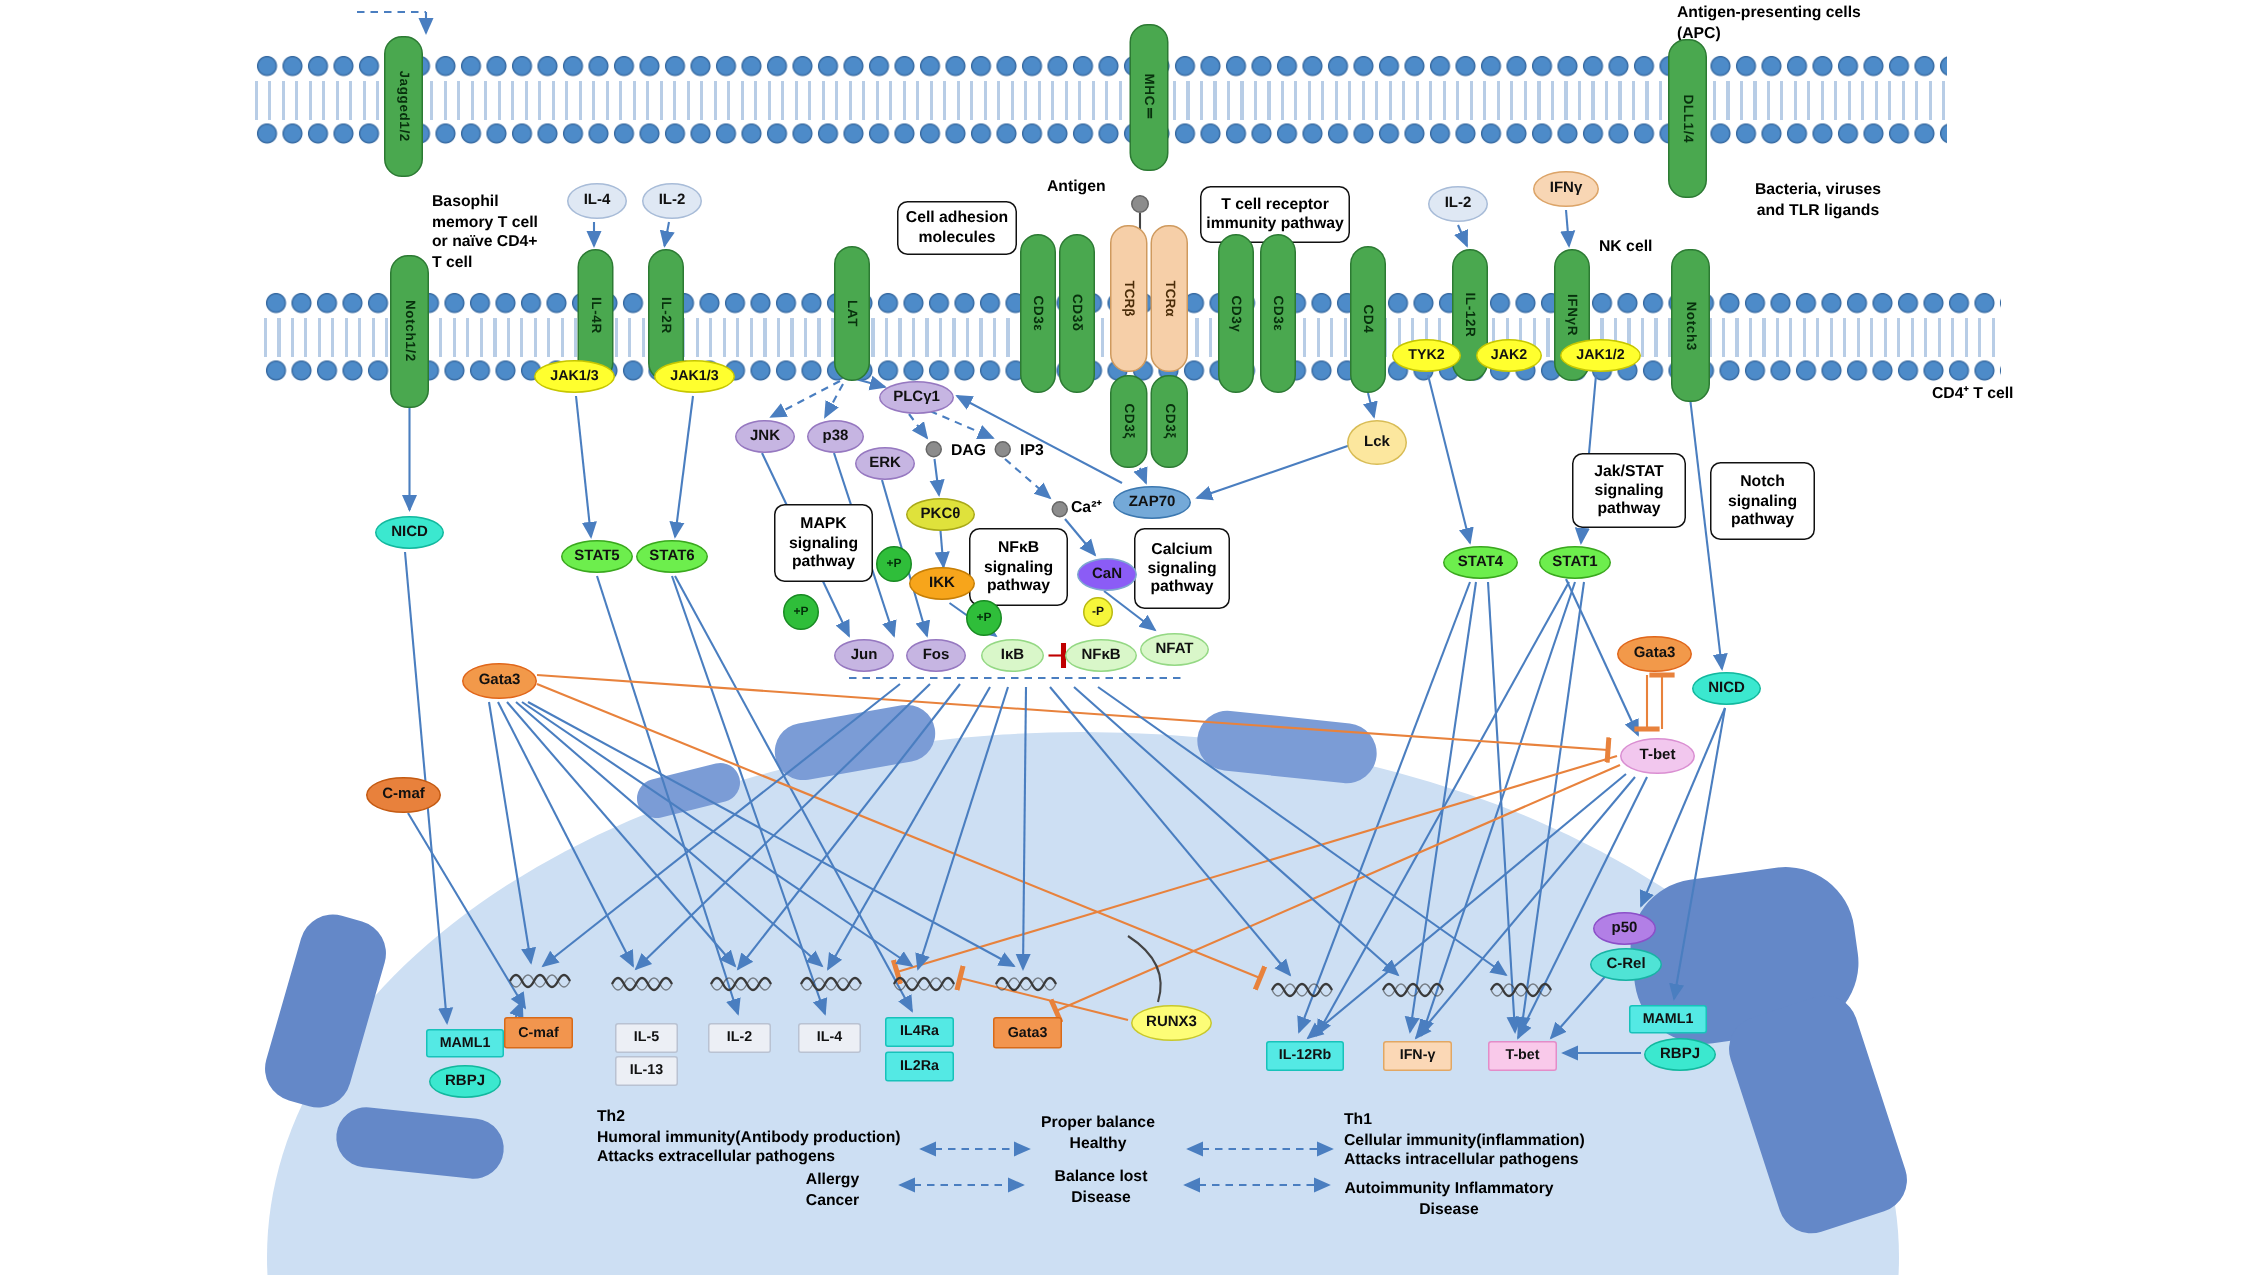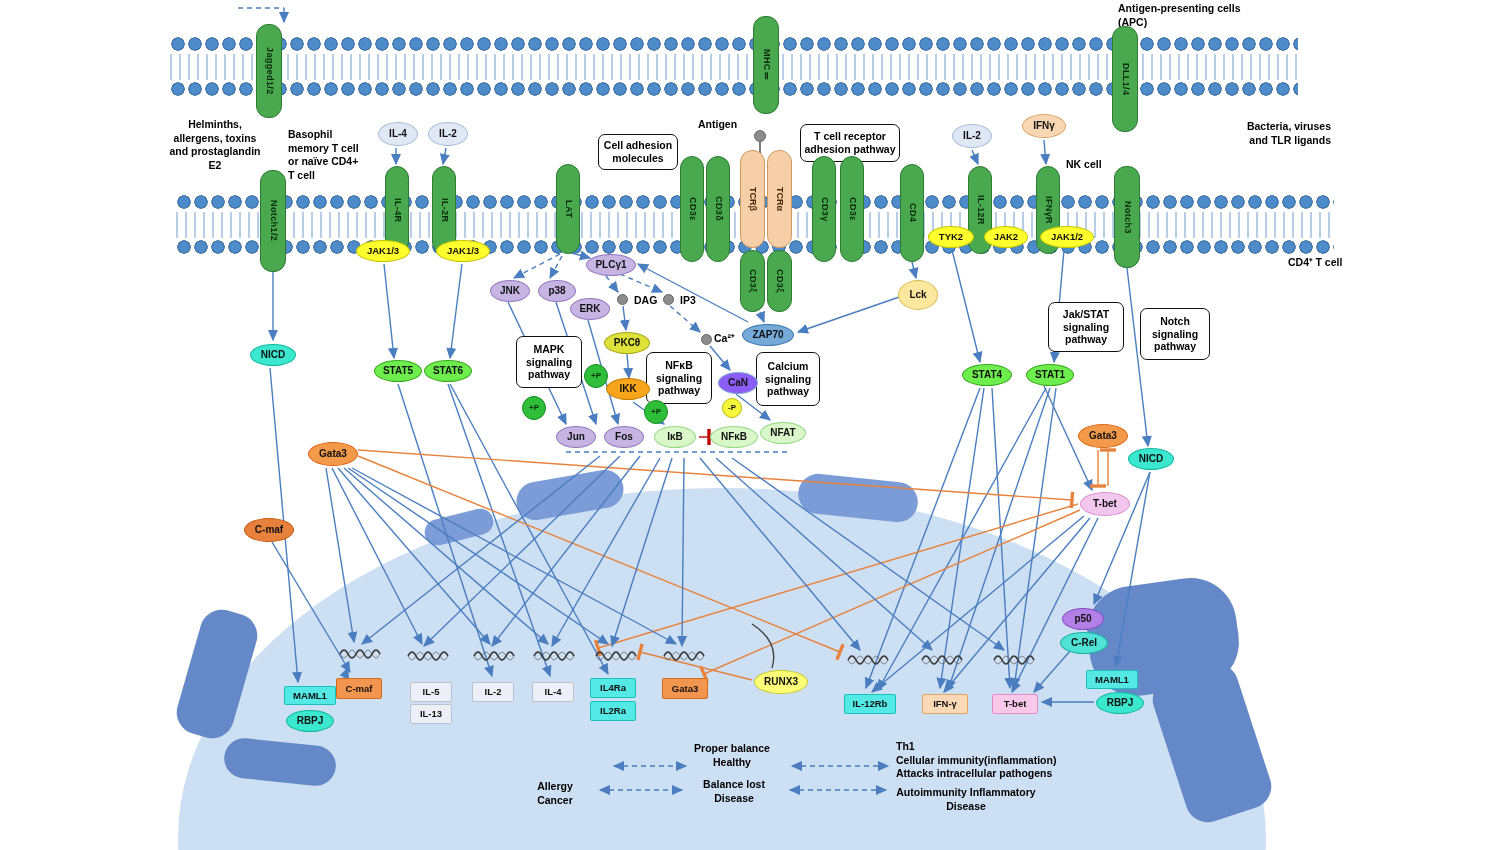--- a/index.html
+++ b/index.html
@@ -256,21 +256,21 @@
     <div class="node gb-cyan" style="left: 844px; top: 694px; width: 52px; height: 20px;">IL-12Rb</div>
     <div class="node gb-peach" style="left: 922px; top: 694px; width: 46px; height: 20px;">IFN-γ</div>
     <div class="node gb-pink" style="left: 992px; top: 694px; width: 46px; height: 20px;">T-bet</div>
     <div class="node gb-cyan" style="left: 1086px; top: 670px; width: 52px; height: 19px;">MAML1</div>
     <div class="pbox" style="left: 598px; top: 134px; width: 80px; height: 36px;">
       <div>Cell adhesion</div>
       <div>molecules</div>
     </div>
     <div class="pbox" style="left: 800px; top: 124px; width: 100px; height: 38px;">
       <div>T cell receptor</div>
-      <div>adhesion pathway</div>
+      <div>immunity pathway</div>
     </div>
     <div class="pbox" style="left: 516px; top: 336px; width: 66px; height: 52px;">
       <div>MAPK</div>
       <div>signaling</div>
       <div>pathway</div>
     </div>
     <div class="pbox" style="left: 646px; top: 352px; width: 66px; height: 52px;">
       <div>NFκB</div>
       <div>signaling</div>
       <div>pathway</div>
@@ -286,54 +286,53 @@
       <div>pathway</div>
     </div>
     <div class="pbox" style="left: 1140px; top: 308px; width: 70px; height: 52px;">
       <div>Notch</div>
       <div>signaling</div>
       <div>pathway</div>
     </div>
     <div class="txt" style="left: 1118px; top: 2px; width: 150px; text-align: left;">
       <div>Antigen-presenting cells</div>
       <div>(APC)</div>
-    </div>
-    <div class="txt" style="left: 150px; top: 118px; width: 130px; text-align: center;">
-      <div>Helminths,</div>
-      <div>allergens, toxins</div>
-      <div>and prostaglandin</div>
-      <div>E2</div>
     </div>
     <div class="txt" style="left: 288px; top: 128px; width: 104px; text-align: left;">
       <div>Basophil</div>
       <div>memory T cell</div>
       <div>or naïve CD4+</div>
       <div>T cell</div>
     </div>
     <div class="txt" style="left: 1066px; top: 158px; width: 60px; text-align: left;">
       <div>NK cell</div>
     </div>
-    <div class="txt" style="left: 1211px; top: 120px; width: 120px; text-align: right;">
+    <div class="txt" style="left: 1152px; top: 120px; width: 120px; text-align: center;">
       <div>Bacteria, viruses</div>
       <div>and TLR ligands</div>
     </div>
     <div class="txt" style="left: 1288px; top: 256px; width: 90px; text-align: left;">
       <div>CD4⁺ T cell</div>
     </div>
     <div class="txt" style="left: 698px; top: 118px; width: 56px; text-align: left;">
       <div>Antigen</div>
     </div>
     <div class="txt" style="left: 634px; top: 294px; width: 34px; text-align: left;">
       <div>DAG</div>
     </div>
     <div class="txt" style="left: 680px; top: 294px; width: 30px; text-align: left;">
       <div>IP3</div>
     </div>
     <div class="txt" style="left: 714px; top: 332px; width: 38px; text-align: left;">
       <div>Ca²⁺</div>
+    </div>
+    <div class="txt" style="left: 398px; top: 738px; width: 240px; text-align: left;">
+      <div>Th2</div>
+      <div>Humoral immunity(Antibody production)</div>
+      <div>Attacks extracellular pathogens</div>
     </div>
     <div class="txt" style="left: 520px; top: 780px; width: 70px; text-align: center;">
       <div>Allergy</div>
       <div>Cancer</div>
     </div>
     <div class="txt" style="left: 678px; top: 742px; width: 108px; text-align: center;">
       <div>Proper balance</div>
       <div>Healthy</div>
     </div>
     <div class="txt" style="left: 684px; top: 778px; width: 100px; text-align: center;">

